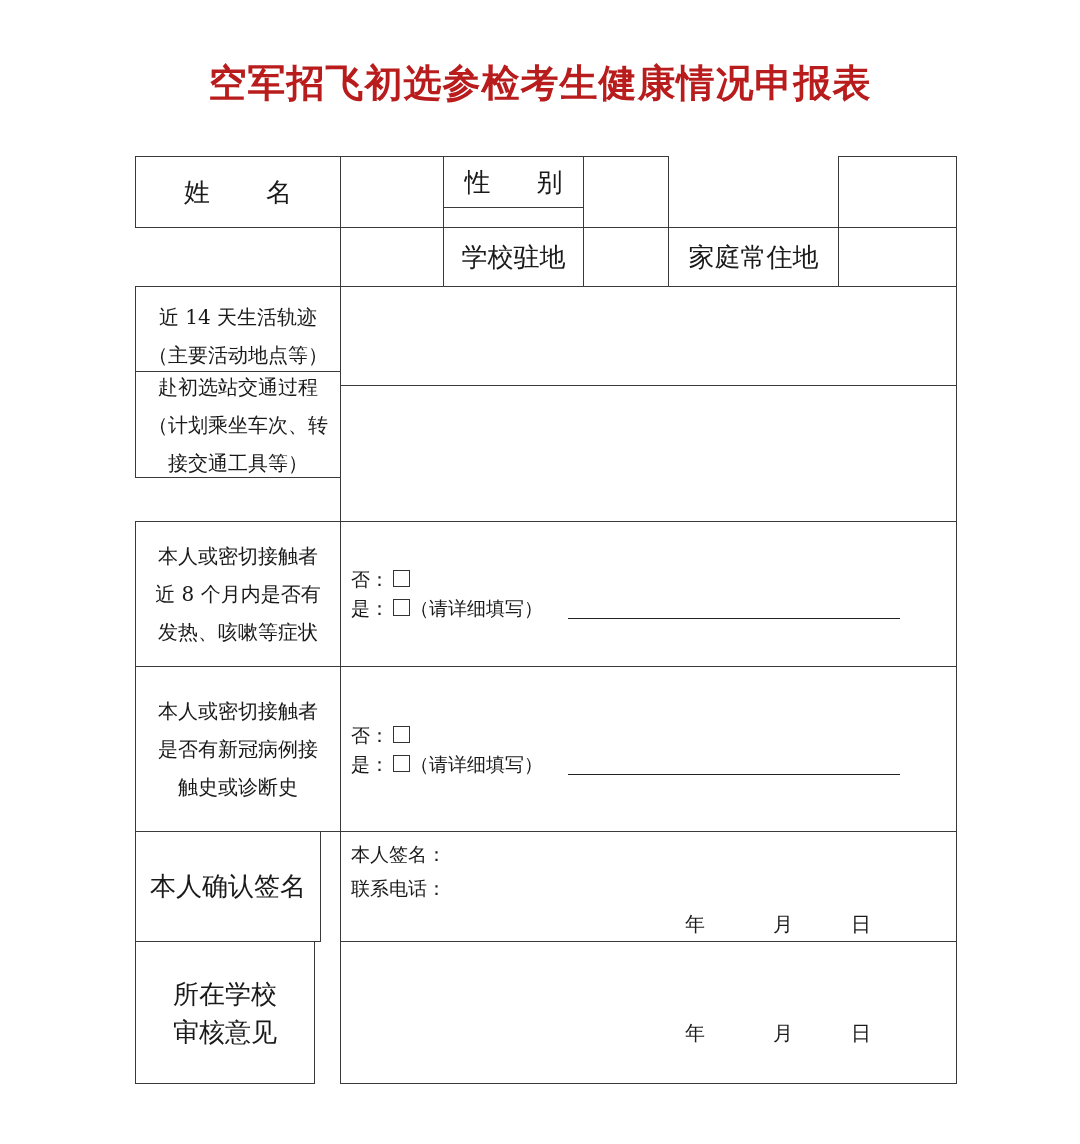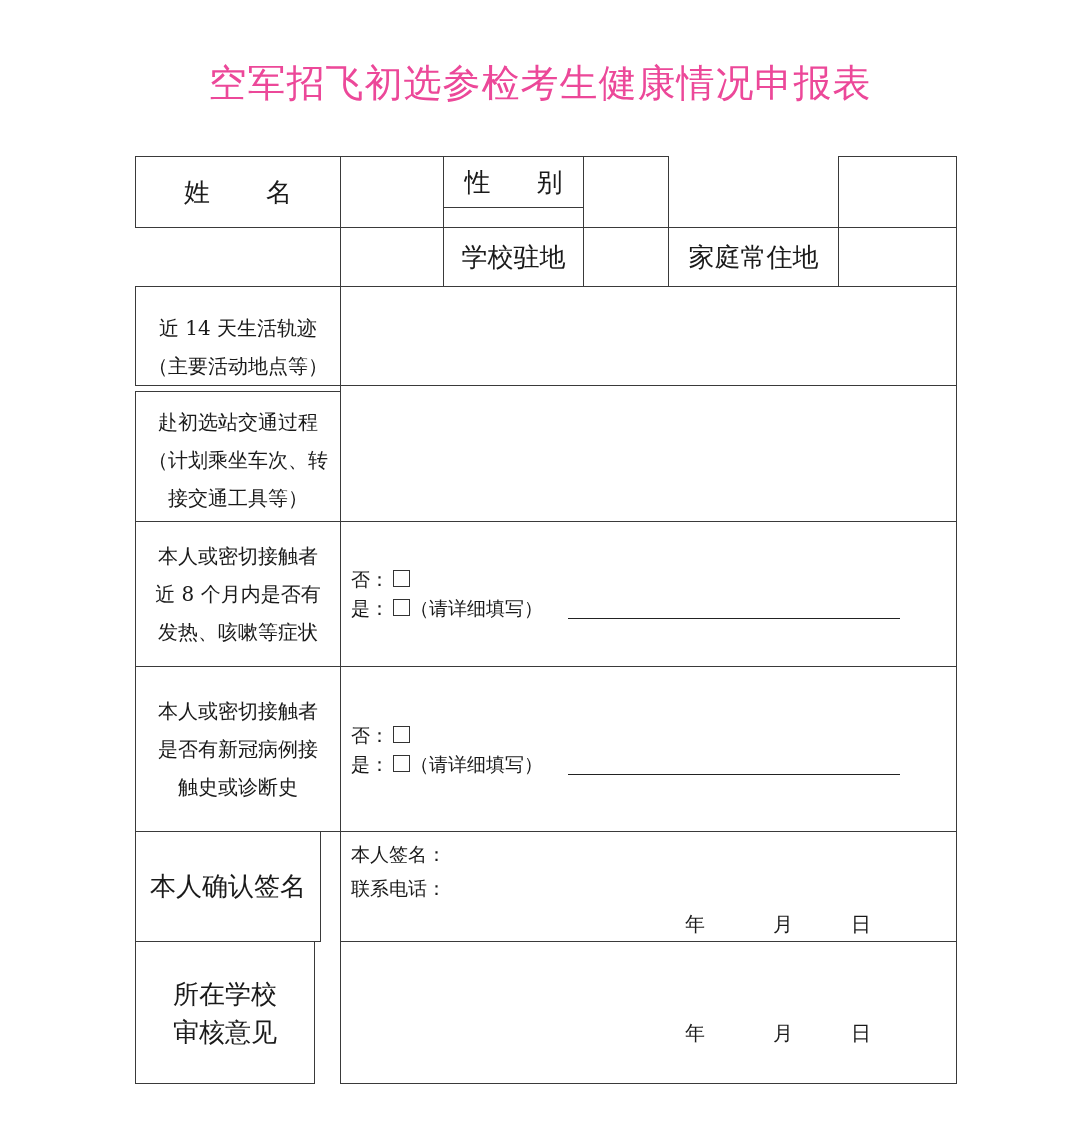--- a/index.html
+++ b/index.html
@@ -1,19 +1,19 @@
 <!DOCTYPE html>
 <html><head>
 <meta charset="utf-8">
 <style>
   html, body { margin:0; padding:0; background:#ffffff; }
   body { width:1080px; height:1144px; position:relative; overflow:hidden;
          font-family:"DejaVu Serif","Liberation Serif",serif; color:#1a1a1a; }
   .title { position:absolute; left:0; top:58px; width:1080px; text-align:center;
-           font-size:38px; font-weight:normal; letter-spacing:1px; color:#ec4899; }
+           font-size:38px; font-weight:bold; letter-spacing:1px; color:#b91c1c; }
   .form { position:absolute; left:135px; top:156px; width:822px; height:928px;padding-left:28px; }
   .cell { position:absolute; box-sizing:border-box; border:1.5px solid #3a3a3a; background:#fff; }
   .lbl { position:absolute; display:flex; align-items:center; justify-content:center;
          text-align:center; box-sizing:border-box; }
   .big { font-size:26px; }
   .mid { font-size:20px; line-height:38px; }
   .spaced { letter-spacing:56px; margin-right:-56px; }
   .spaced2 { letter-spacing:46px; margin-right:-46px; }
   .opt { position:absolute; font-size:19px; line-height:30px; }
   .box { display:inline-block; width:15px; height:15px; border:1.5px solid #333; vertical-align:-1px; margin-left:4px; }
@@ -46,28 +46,28 @@
   <div class="cell" style="left:308px;top:71px;width:141px;height:60px;">
     <div class="lbl big" style="inset:0;">学校驻地</div>
   </div>
   <div class="cell" style="left:448px;top:71px;width:86px;height:60px;"></div>
   <div class="cell" style="left:533px;top:71px;width:171px;height:60px;">
     <div class="lbl big" style="inset:0;">家庭常住地</div>
   </div>
   <div class="cell" style="left:703px;top:71px;width:119px;height:60px;"></div>
 
   <div class="cell" style="left:0;top:130px;width:206px;height:100px;">
-    <div class="lbl mid" style="inset:0;flex-direction:column;justify-content:flex-end;">
+    <div class="lbl mid" style="inset:0;flex-direction:column;">
       <div>近 14 天生活轨迹</div>
       <div>（主要活动地点等）</div>
     </div>
   </div>
   <div class="cell" style="left:205px;top:130px;width:617px;height:100px;"></div>
 
-  <div class="cell" style="left:0;top:235px;width:206px;height:137px;">
+  <div class="cell" style="left:0;top:215px;width:206px;height:107px;">
     <div class="lbl mid" style="inset:0;flex-direction:column;">
       <div>赴初选站交通过程</div>
       <div>（计划乘坐车次、转</div>
       <div>接交通工具等）</div>
     </div>
   </div>
   <div class="cell" style="left:205px;top:229px;width:617px;height:137px;"></div>
 
   <div class="cell" style="left:0;top:365px;width:206px;height:146px;">
     <div class="lbl mid" style="inset:0;flex-direction:column;">

